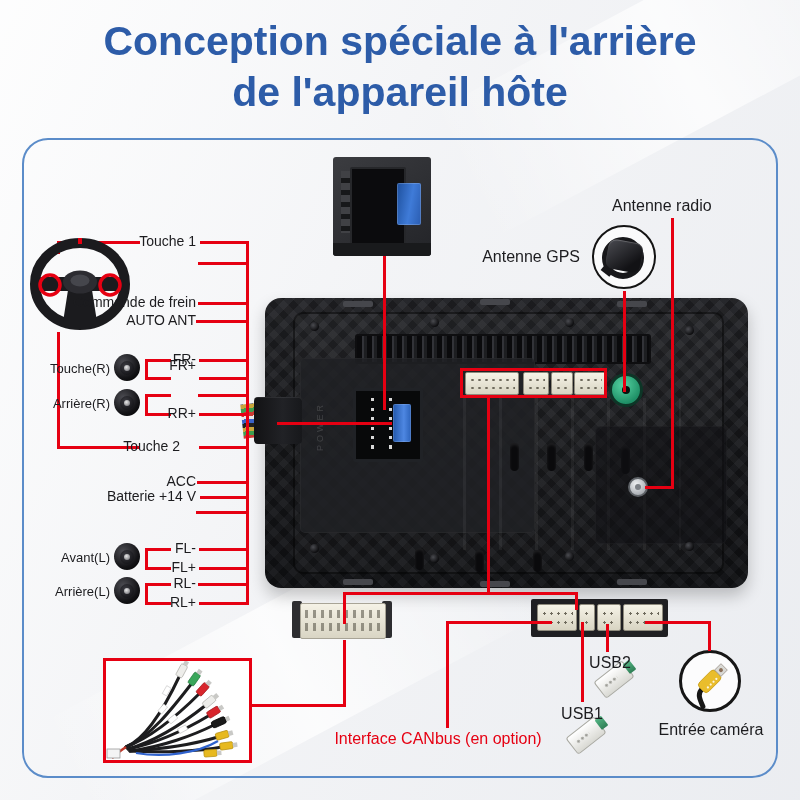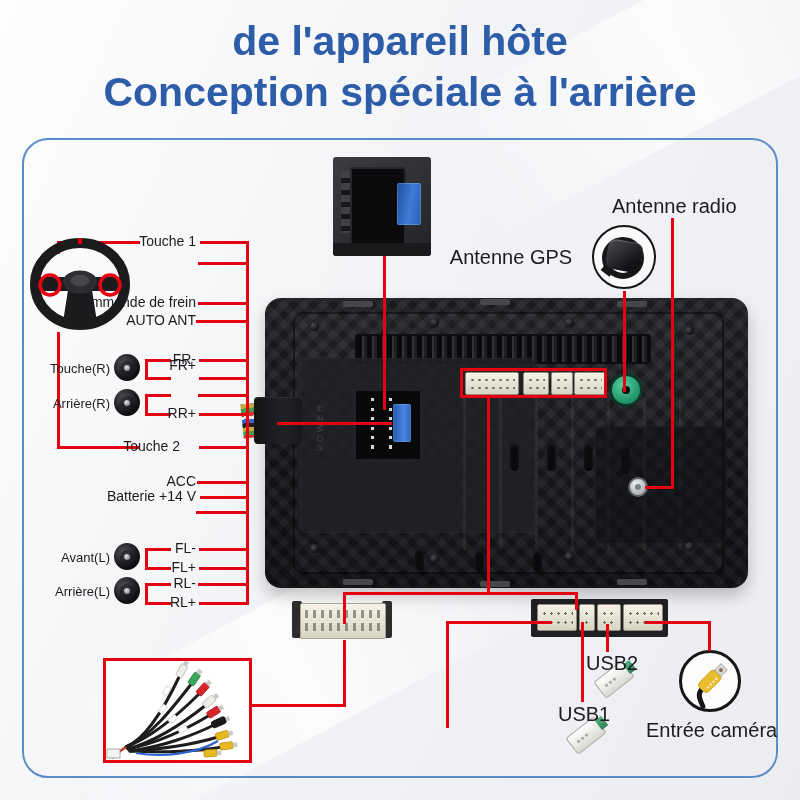--- a/index.html
+++ b/index.html
@@ -19,21 +19,21 @@
   .frame{position:absolute;left:22px;top:138px;width:752px;height:636px;
     border:2px solid #5b8cc9;border-radius:26px;z-index:1;}
   
   .rl{position:absolute;background:#e60012;z-index:40;}
   .rbox{position:absolute;border:3px solid #e60012;z-index:41;}
   
   .lbl{position:absolute;font-size:14px;line-height:16px;color:#1c1c1f;white-space:nowrap;z-index:50;}
   .ra{text-align:right;}
   .ctr{text-align:center;}
   .lbl-sm{font-size:13px;}
-  .lbl-md{font-size:20px;text-align:center;}
+  .lbl-md{font-size:16px;}
   .red-txt{color:#e60012;}
   
   .spk{position:absolute;width:26px;height:27px;border-radius:50%;z-index:20;
     background:radial-gradient(circle at 35% 32%,#4c4c52,#131316 62%,#000 95%);}
   .spk i{position:absolute;left:6px;top:6.5px;width:14px;height:14px;border-radius:50%;display:block;
     background:radial-gradient(circle at 40% 35%,#3a3a40,#18181c 70%);}
   .spk i:after{content:"";position:absolute;left:4px;top:4px;width:6px;height:6px;border-radius:50%;
     background:radial-gradient(circle at 40% 35%,#e8e8e8,#8a8a8e 70%);}
   
   .unit{position:absolute;left:265px;top:298px;width:483px;height:290px;border-radius:16px;z-index:10;
@@ -125,22 +125,22 @@
   svg{display:block;}
 </style>
 </head>
 <body>
 
 <div class="stage">
   <div class="streak" style="left:430px;top:-10px;"></div>
   <div class="streak" style="left:40px;top:600px;"></div>
 
   <div class="title">
+    <div>Conception spéciale à l'arrière</div>
     <div>de l'appareil hôte</div>
-    <div>Conception spéciale à l'arrière</div>
   </div>
 
   <div class="frame"></div>
 
   <div class="rl" style="left:57px;top:241px;width:3px;height:13px"></div>
   <div class="rl" style="left:57px;top:332px;width:3px;height:117px"></div>
   <div class="rl" style="left:57px;top:241px;width:83px;height:3px"></div>
   <div class="rl" style="left:200px;top:241px;width:49px;height:3px"></div>
   <div class="rl" style="left:198px;top:262px;width:51px;height:3px"></div>
   <div class="rl" style="left:198px;top:302px;width:51px;height:3px"></div>
@@ -317,20 +317,21 @@
 
   <div class="lbl lbl-md ctr" style="left:586px;top:655px;width:48px">USB2</div>
   <div class="usbplug" style="left:596px;top:669px">
       <span class="tip"></span>
     </div>
   <div class="lbl lbl-md ctr" style="left:558px;top:706px;width:48px">USB1</div>
   <div class="usbplug" style="left:568px;top:725px">
       <span class="tip"></span>
     </div>
 
+  <div class="lbl lbl-md ctr red-txt" style="left:320px;top:731px;width:236px">Interface CANbus (en option)</div>
 
   <div class="cam-circle">
     <svg width="56" height="56" viewBox="0 0 56 56">
       <g transform="rotate(-45 28 28)">
         <path d="M17,28 C10,28 8,33 5,41" stroke="#171717" stroke-width="5" fill="none" stroke-linecap="round"></path>
         <rect x="16" y="21.5" width="23" height="13" rx="4" fill="#e9bd2c" stroke="#c79c14" stroke-width="0.8"></rect>
         <circle cx="22" cy="31" r="1.1" fill="#fff" opacity="0.85"></circle>
         <circle cx="26" cy="31" r="1.1" fill="#fff" opacity="0.85"></circle>
         <circle cx="30" cy="31" r="1.1" fill="#fff" opacity="0.85"></circle>
         <circle cx="34" cy="31" r="1.1" fill="#fff" opacity="0.85"></circle>

